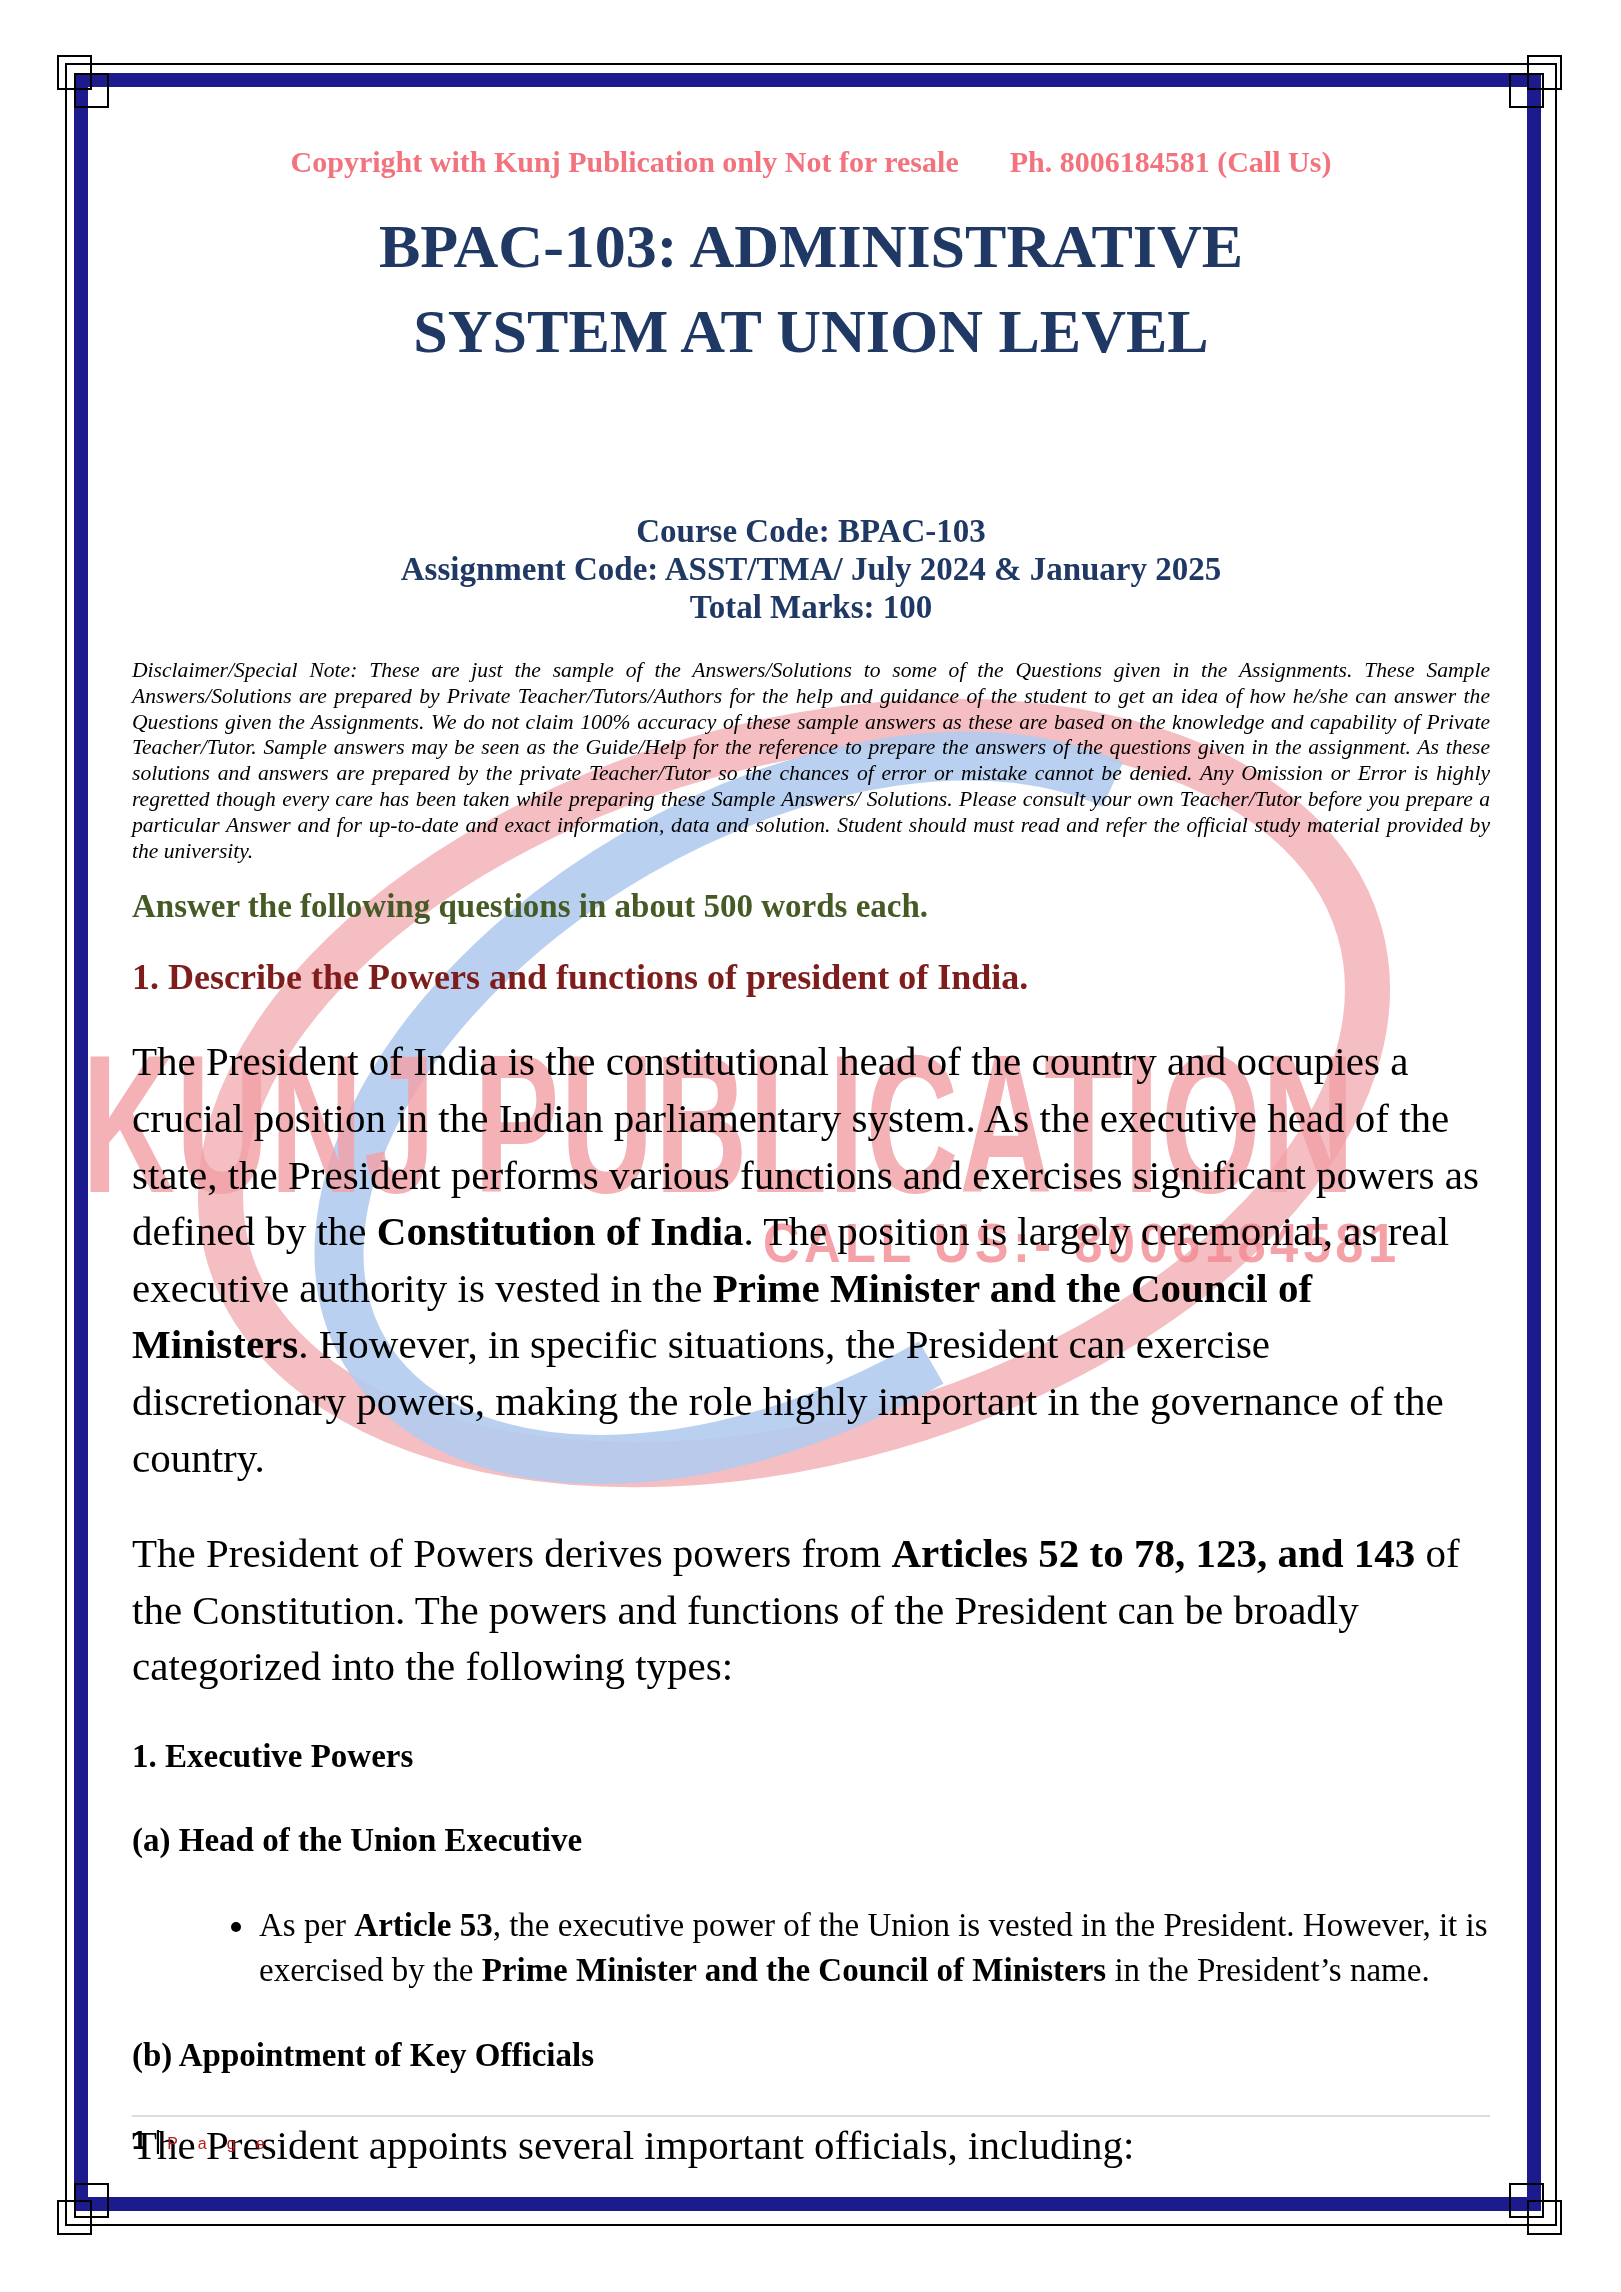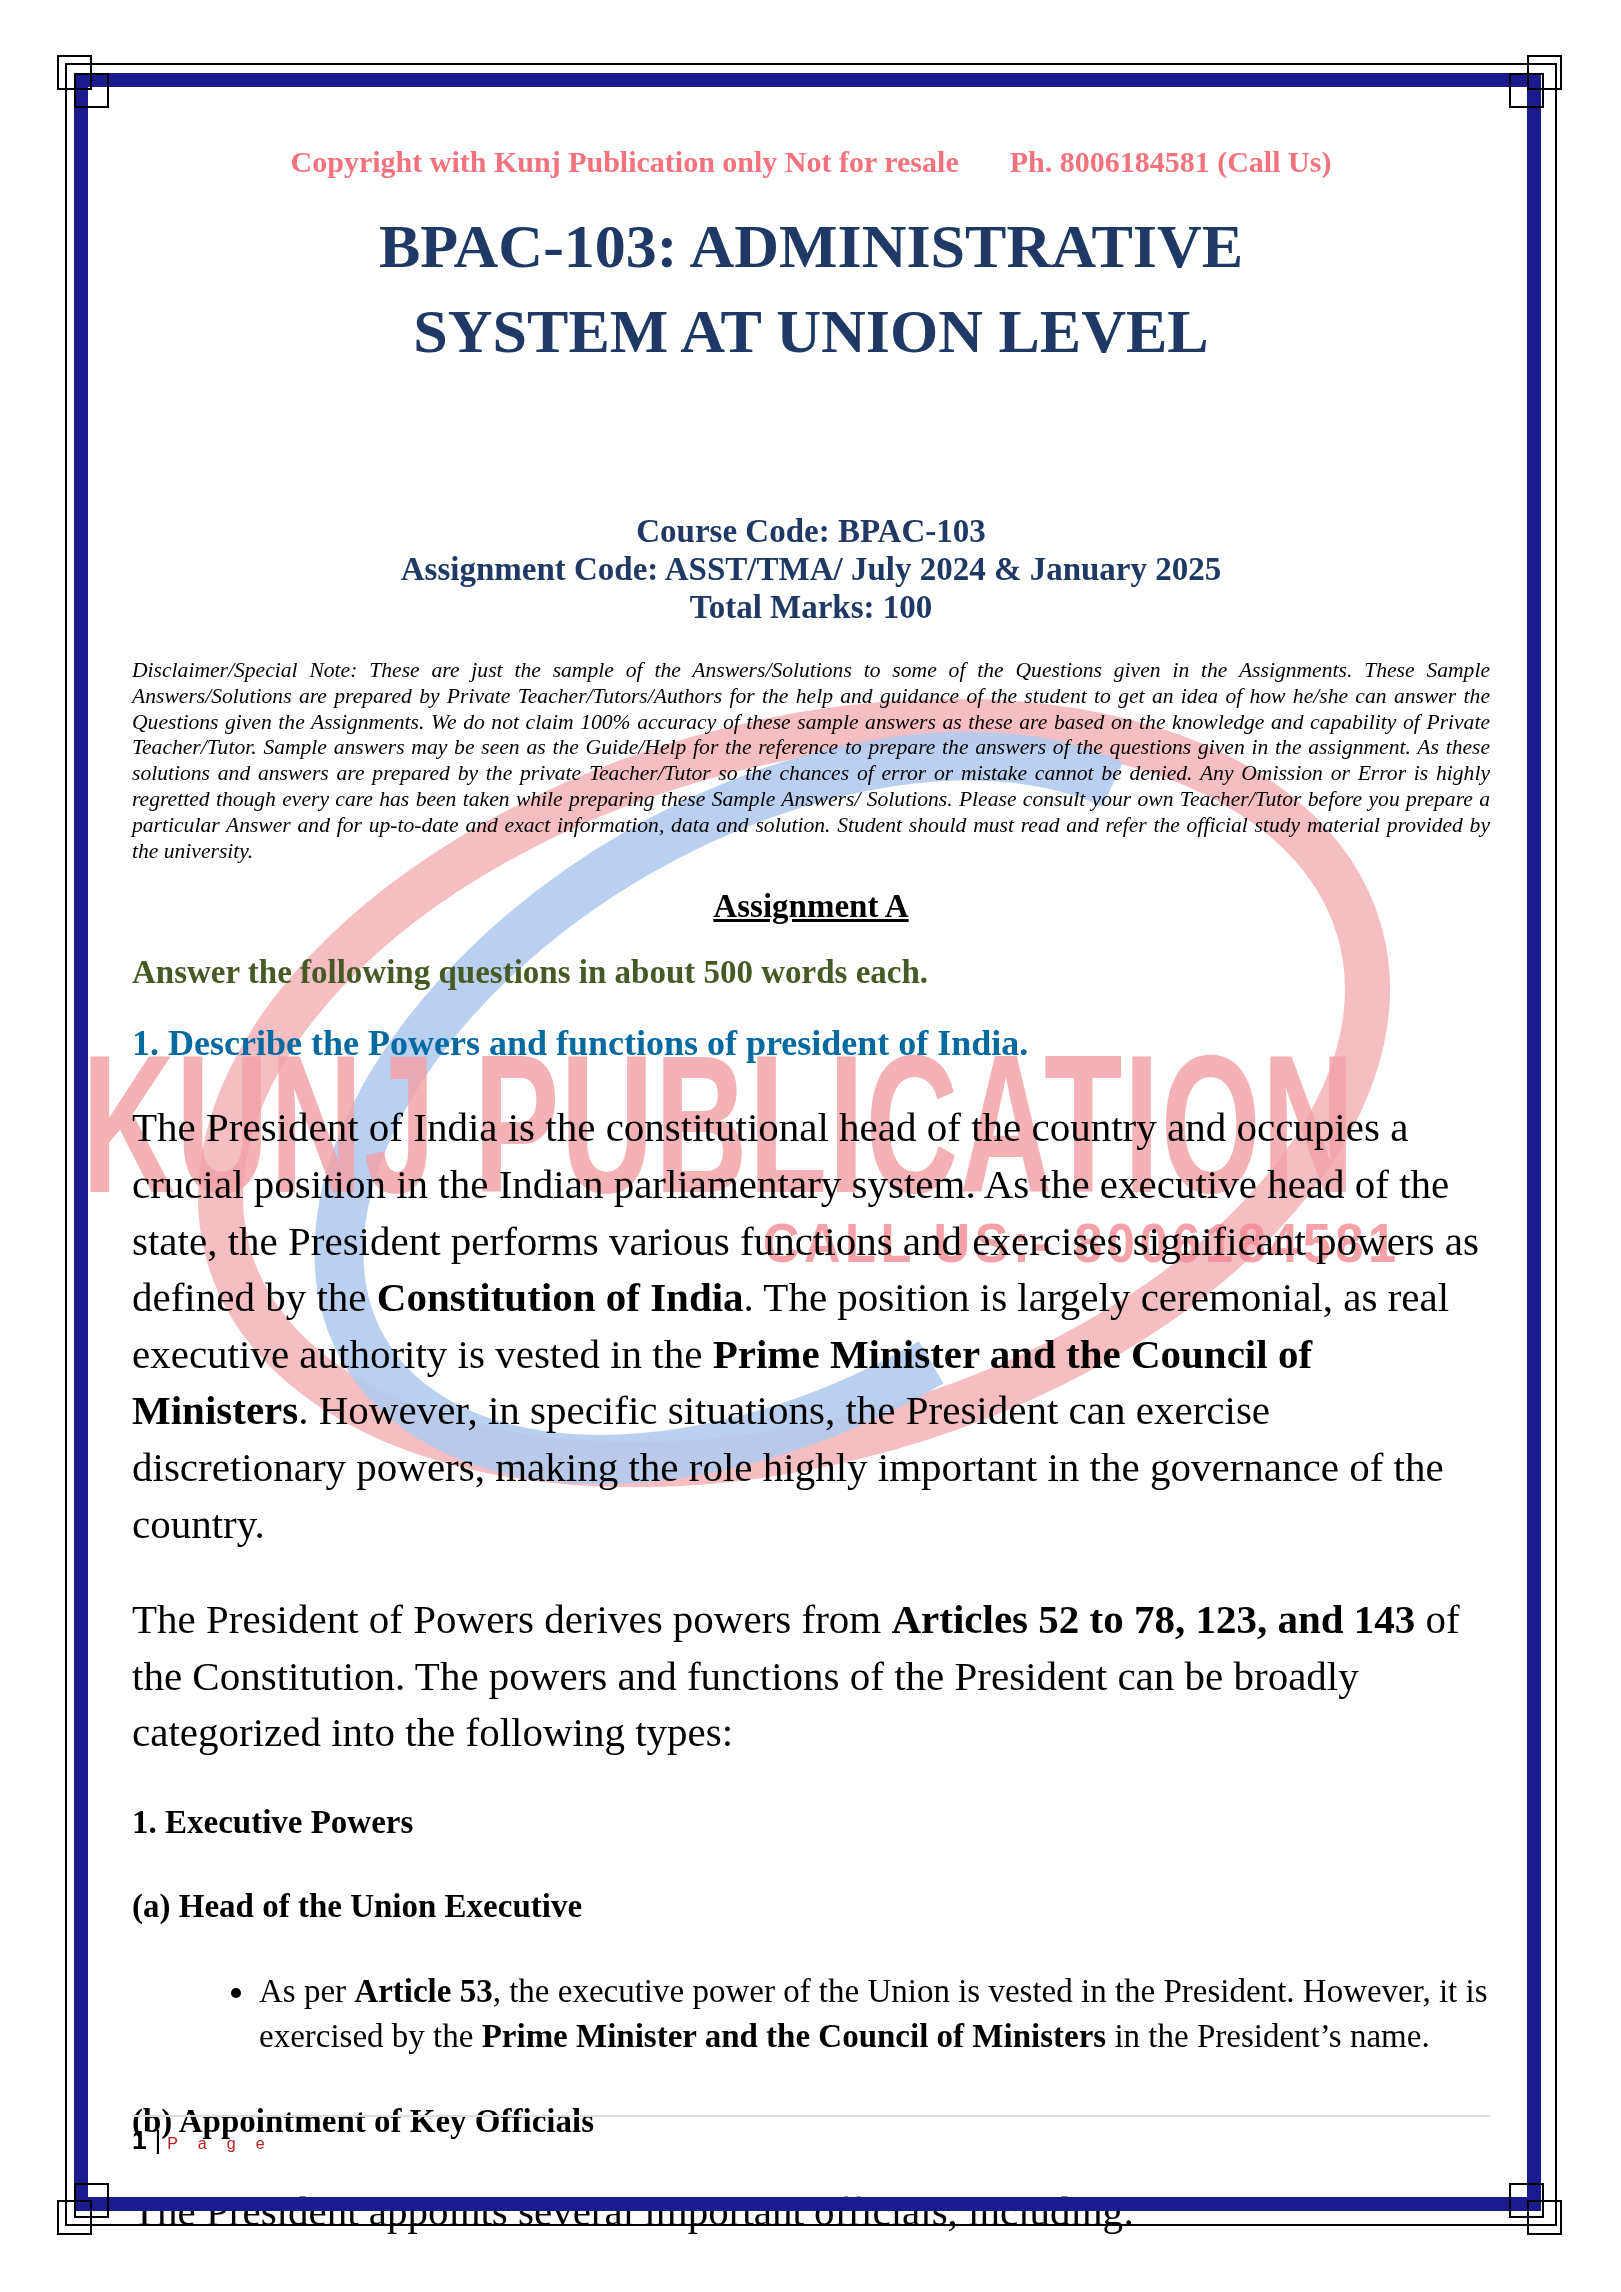--- a/index.html
+++ b/index.html
@@ -60,21 +60,21 @@
     margin:0 0 23.5px 0;
   }
   .assignment-heading{
     text-align:center;font-weight:bold;font-size:33px;margin:0 0 29px 0;
   }
   .assignment-heading span{text-decoration:underline;}
   .instruction-line{
     font-weight:bold;font-size:33px;color:#465a26;margin:0 0 31px 0;
   }
   .question-line{
-    font-weight:bold;font-size:36px;color:#0369a1;margin:0 0 35px 0;
+    font-weight:bold;font-size:36px;color:#7f1d1d;margin:0 0 35px 0;
   }
   .body-p{font-size:41px;line-height:1.38;margin:0 0 39px 0;}
   .body-h{font-size:33px;line-height:1.38;font-weight:bold;margin:0 0 39px 0;}
   .bullet-list{margin:0 0 39px 0;padding-left:125px;font-size:33px;line-height:1.38;}
   .bullet-list li{padding-left:2px;}
   .b{font-weight:bold;}
   
   .footer-rule{
     position:absolute;left:132px;top:2115px;width:1358px;height:2px;
     background:#dcdcdc;z-index:1;
@@ -124,23 +124,20 @@
     </div>
 
     <div class="course-block">
       <div>Course Code: BPAC-103</div>
       <div>Assignment Code: ASST/TMA/ July 2024 &amp; January 2025</div>
       <div>Total Marks: 100</div>
     </div>
 
     <div class="disclaimer">Disclaimer/Special Note: These are just the sample of the Answers/Solutions to some of the Questions given in the Assignments. These Sample Answers/Solutions are prepared by Private Teacher/Tutors/Authors for the help and guidance of the student to get an idea of how he/she can answer the Questions given the Assignments. We do not claim 100% accuracy of these sample answers as these are based on the knowledge and capability of Private Teacher/Tutor. Sample answers may be seen as the Guide/Help for the reference to prepare the answers of the questions given in the assignment. As these solutions and answers are prepared by the private Teacher/Tutor so the chances of error or mistake cannot be denied. Any Omission or Error is highly regretted though every care has been taken while preparing these Sample Answers/ Solutions. Please consult your own Teacher/Tutor before you prepare a particular Answer and for up-to-date and exact information, data and solution. Student should must read and refer the official study material provided by the university.</div>
 
-    <div class="assignment-heading">
-      <span>Assignment A</span>
-    </div>
 
     <div class="instruction-line">Answer the following questions in about 500 words each.</div>
 
     <div class="question-line">1. Describe the Powers and functions of president of India.</div>
 
     <div id="body-blocks">
         <div class="body-p"><span>The President of India is the constitutional head of the country and occupies a crucial position in the Indian parliamentary system. As the executive head of the state, the President performs various functions and exercises significant powers as defined by the </span><span class="b">Constitution of India</span><span>. The position is largely ceremonial, as real executive authority is vested in the </span><span class="b">Prime Minister and the Council of Ministers</span><span>. However, in specific situations, the President can exercise discretionary powers, making the role highly important in the governance of the country.</span></div>
         <div class="body-p"><span>The President of Powers derives powers from </span><span class="b">Articles 52 to 78, 123, and 143</span><span> of the Constitution. The powers and functions of the President can be broadly categorized into the following types:</span></div>
         <div class="body-h"><span class="b">1. Executive Powers</span></div>
         <div class="body-h"><span class="b">(a) Head of the Union Executive</span></div>

